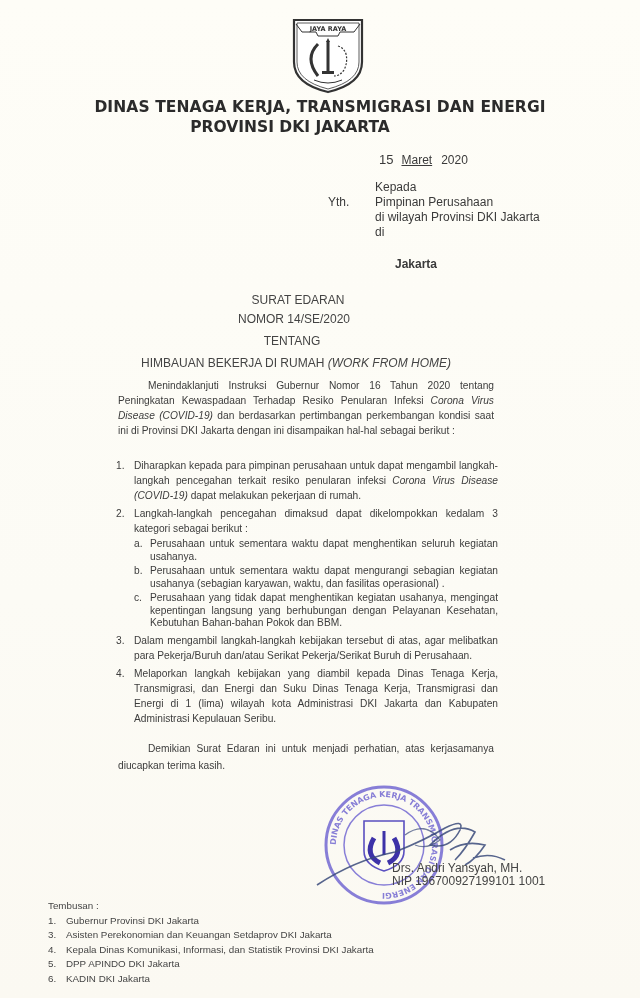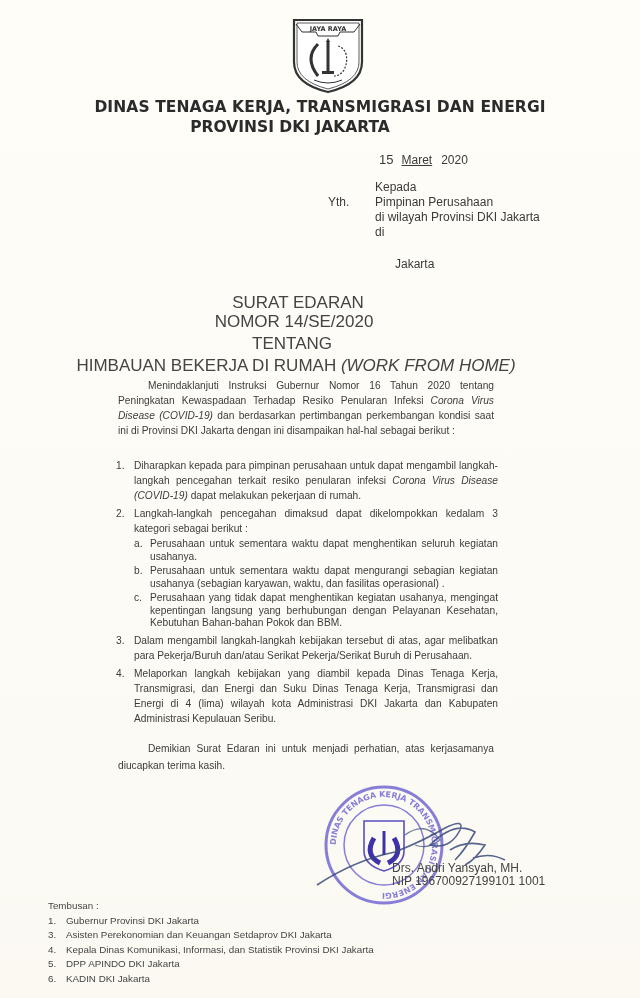--- a/index.html
+++ b/index.html
@@ -13,22 +13,22 @@
   .page { position: absolute; inset: 0; background: linear-gradient(180deg,#fefdf7 0%,#fcfbf5 60%,#fbf9f2 100%); }
   .abs { position: absolute; }
   .logo { left: 288px; top: 14px; width: 80px; height: 80px; }
   .head1 { left: 0; width: 640px; top: 98px; text-align: center; font-family: "DejaVu Sans", sans-serif; font-weight: bold; font-size: 15.5px; color: #2b2b2b; letter-spacing: 0.1px; }
   .head2 { left: 0; width: 580px; top: 118px; text-align: center; font-family: "DejaVu Sans", sans-serif; font-weight: bold; font-size: 15.5px; color: #2b2b2b; }
   .date { left: 379px; top: 152px; font-size: 12px; }
   .date .d { font-size: 13px; margin-right: 8px; }
   .date .m { margin-right: 9px; text-decoration: underline; }
   .recip { left: 375px; top: 180px; font-size: 12px; line-height: 15px; }
   .yth { left: 328px; top: 195px; font-size: 12px; }
-  .jkt { left: 395px; top: 257px; font-size: 12px; }
-  .center { left: 0; width: 596px; text-align: center; font-size: 17px; color: #444; }
+  .jkt { left: 395px; top: 257px; font-size: 12px; font-weight: bold; }
+  .center { left: 0; width: 596px; text-align: center; font-size: 12px; color: #444; }
   .t1 { top: 293px; } .t2 { top: 312px; left: -4px; } .t3 { top: 334px; left: -6px; } .t4 { top: 356px; left: -2px; }
   .body { left: 118px; width: 375px; font-size: 10.2px; line-height: 15px; color: #3c3c3c; text-align: justify; }
   .intro { left: 118px; top: 378px; width: 376px; }
   .intro .ind { text-indent: 30px; }
   ol.main { position: absolute; left: 116px; top: 458px; width: 382px; margin: 0; padding: 0; list-style: none; font-size: 10.2px; line-height: 15px; color: #3c3c3c; }
   ol.main > li { position: relative; padding-left: 18px; text-align: justify; margin-bottom: 3px; }
   ol.main > li > .num { position: absolute; left: 0; top: 0; }
   ul.sub { list-style: none; margin: 2px 0 0 0; padding: 0; }
   ul.sub > li { position: relative; padding-left: 16px; text-align: justify; line-height: 12.5px; margin-bottom: 2px; }
   ul.sub > li > .num { position: absolute; left: 0; top: 0; }
@@ -106,21 +106,21 @@
         <li><span class="num">b.</span><span>Perusahaan untuk sementara waktu dapat mengurangi sebagian kegiatan usahanya (sebagian karyawan, waktu, dan fasilitas operasional) .</span></li>
         <li><span class="num">c.</span><span>Perusahaan yang tidak dapat menghentikan kegiatan usahanya, mengingat kepentingan langsung yang berhubungan dengan Pelayanan Kesehatan, Kebutuhan Bahan-bahan Pokok dan BBM.</span></li>
       </ul>
     </li>
     <li>
       <span class="num">3.</span>
       <span>Dalam mengambil langkah-langkah kebijakan tersebut di atas, agar melibatkan para Pekerja/Buruh dan/atau Serikat Pekerja/Serikat Buruh di Perusahaan.</span>
     </li>
     <li>
       <span class="num">4.</span>
-      <span>Melaporkan langkah kebijakan yang diambil kepada Dinas Tenaga Kerja, Transmigrasi, dan Energi dan Suku Dinas Tenaga Kerja, Transmigrasi dan Energi di 4 (lima) wilayah kota Administrasi DKI Jakarta dan Kabupaten Administrasi Kepulauan Seribu.</span>
+      <span>Melaporkan langkah kebijakan yang diambil kepada Dinas Tenaga Kerja, Transmigrasi, dan Energi dan Suku Dinas Tenaga Kerja, Transmigrasi dan Energi di 1 (lima) wilayah kota Administrasi DKI Jakarta dan Kabupaten Administrasi Kepulauan Seribu.</span>
     </li>
   </ol>
 
   <div class="abs closing">Demikian Surat Edaran ini untuk menjadi perhatian, atas kerjasamanya diucapkan terima kasih.</div>
 
   <svg class="abs stamp" viewBox="0 0 128 125">
     <defs>
       <path id="ringpath" d="M64 62 m-48 0 a48 48 0 1 1 96 0 a48 48 0 1 1 -96 0"></path>
     </defs>
     <circle cx="64" cy="62" r="58" fill="none" stroke="#6a5fcf" stroke-width="3" opacity="0.8"></circle>

